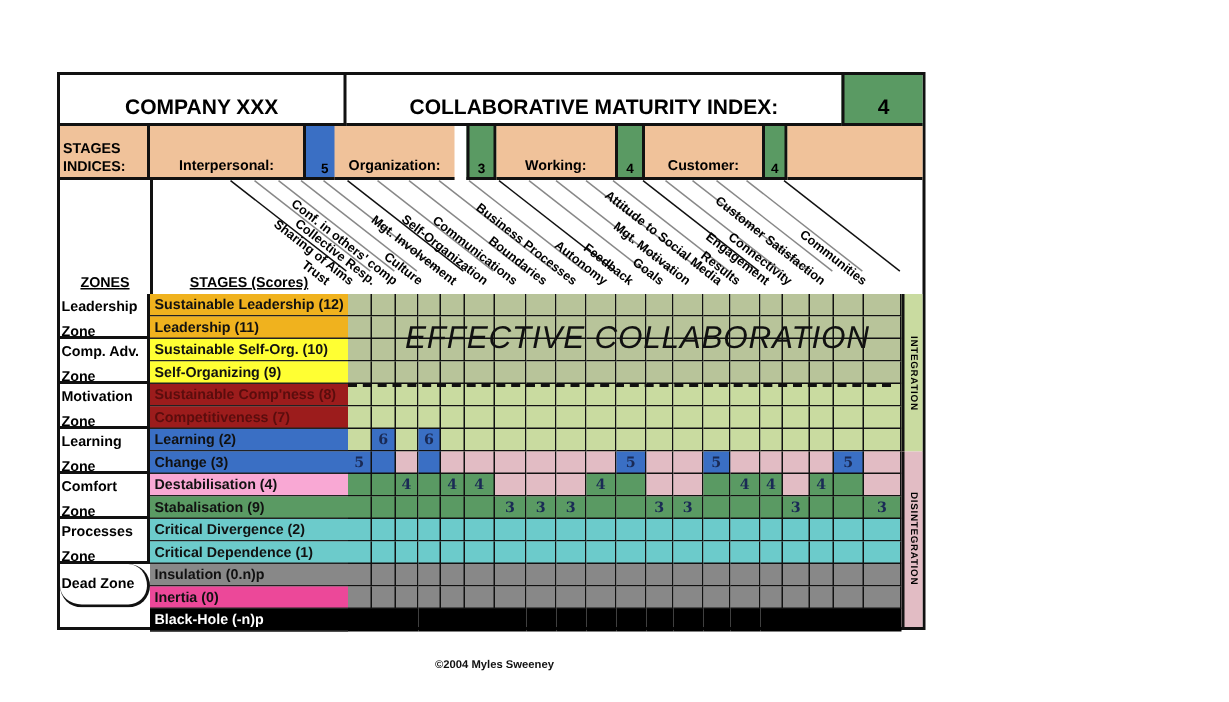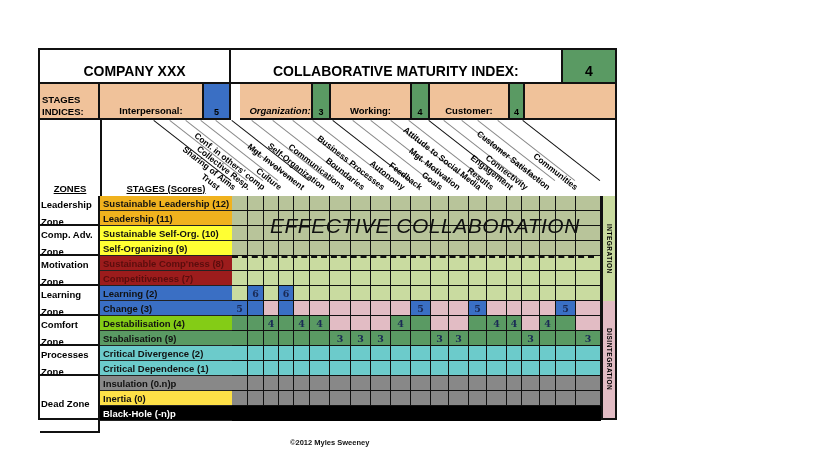--- a/index.html
+++ b/index.html
@@ -35,21 +35,21 @@
 <div class="abs title-left">COMPANY XXX</div>
 <div class="abs title-mid">COLLABORATIVE MATURITY INDEX:</div>
 <div class="abs title-val">4</div>
 
 <div class="abs dyn label peach">
   <span>STAGES</span>
   <span>INDICES:</span>
 </div>
 <div class="abs dyn peach" style="left:100px;width:102px;justify-content:center;">Interpersonal:</div>
 <div class="abs idxbox" style="left:202px;width:29px;background:#3a6fc4;">5</div>
-<div class="abs dyn peach" style="left:240px;width:80px;justify-content:center;font-style:italic;">Organization:</div>
+<div class="abs dyn peach" style="left:223px;width:80px;justify-content:center;">Organization:</div>
 <div class="abs idxbox" style="left:311px;width:20px;background:#5a9a63;">3</div>
 <div class="abs dyn peach" style="left:331px;width:79px;justify-content:center;">Working:</div>
 <div class="abs idxbox" style="left:410px;width:20px;background:#5a9a63;">4</div>
 <div class="abs dyn peach" style="left:430px;width:78px;justify-content:center;">Customer:</div>
 <div class="abs idxbox" style="left:508px;width:17px;background:#5a9a63;">4</div>
 <div class="abs dyn peach" style="left:525px;width:90px;"></div>
 
 <div class="abs" style="left:100px;top:120px;width:2px;height:76px;background:#111;"></div>
 <div class="abs zones-hdr">ZONES</div>
 <div class="abs stages-hdr">STAGES (Scores)</div>
@@ -116,40 +116,40 @@
       <div>Zone</div>
     </div>
     <div class="abs zone" style="top: 316px; height: 30px;">
       <div>Comfort</div>
       <div>Zone</div>
     </div>
     <div class="abs zone" style="top: 346px; height: 30px;">
       <div>Processes</div>
       <div>Zone</div>
     </div>
-    <div class="abs zone" style="top: 376px; height: 57px; display: flex; align-items: center;">
+    <div class="abs zone" style="top: 376px; height: 29px; display: flex; align-items: center; border-radius: 18px;">
       <div>Dead Zone</div>
     </div>
   </div>
 
 <div id="stages-col">
     <div class="abs stage" style="top: 196px; background: rgb(240, 178, 30); color: rgb(17, 17, 17);">Sustainable Leadership (12)</div>
     <div class="abs stage" style="top: 211px; background: rgb(240, 178, 30); color: rgb(17, 17, 17);">Leadership (11)</div>
     <div class="abs stage" style="top: 226px; background: rgb(255, 255, 51); color: rgb(17, 17, 17);">Sustainable Self-Org. (10)</div>
     <div class="abs stage" style="top: 241px; background: rgb(255, 255, 51); color: rgb(17, 17, 17);">Self-Organizing (9)</div>
     <div class="abs stage" style="top: 256px; background: rgb(156, 28, 28); color: rgb(90, 13, 13);">Sustainable Comp'ness (8)</div>
     <div class="abs stage" style="top: 271px; background: rgb(156, 28, 28); color: rgb(90, 13, 13);">Competitiveness (7)</div>
     <div class="abs stage" style="top: 286px; background: rgb(58, 111, 196); color: rgb(17, 17, 17);">Learning (2)</div>
     <div class="abs stage" style="top: 301px; background: rgb(58, 111, 196); color: rgb(17, 17, 17);">Change (3)</div>
-    <div class="abs stage" style="top: 316px; background: #84cc16; color: rgb(17, 17, 17);">Destabilisation (4)</div>
+    <div class="abs stage" style="top: 316px; background: #f9a8d4; color: rgb(17, 17, 17);">Destabilisation (4)</div>
     <div class="abs stage" style="top: 331px; background: rgb(90, 154, 99); color: rgb(17, 17, 17);">Stabalisation (9)</div>
     <div class="abs stage" style="top: 346px; background: rgb(108, 203, 203); color: rgb(17, 17, 17);">Critical Divergence (2)</div>
     <div class="abs stage" style="top: 361px; background: rgb(108, 203, 203); color: rgb(17, 17, 17);">Critical Dependence (1)</div>
     <div class="abs stage" style="top: 376px; background: rgb(136, 136, 136); color: rgb(17, 17, 17);">Insulation  (0.n)p</div>
-    <div class="abs stage" style="top: 391px; background: #fde047; color: rgb(17, 17, 17);">Inertia (0)</div>
+    <div class="abs stage" style="top: 391px; background: #ec4899; color: rgb(17, 17, 17);">Inertia (0)</div>
     <div class="abs stage" style="top: 406px; background: rgb(0, 0, 0); color: rgb(255, 255, 255);">Black-Hole (-n)p</div>
   </div>
 
 <div id="grid">
     <div class="abs gcell" style="left: 232px; width: 16px; top: 196px; height: 15px; background: rgb(184, 196, 154);"></div>
     <div class="abs gcell" style="left: 232px; width: 16px; top: 211px; height: 15px; background: rgb(184, 196, 154);"></div>
     <div class="abs gcell" style="left: 232px; width: 16px; top: 226px; height: 15px; background: rgb(184, 196, 154);"></div>
     <div class="abs gcell" style="left: 232px; width: 16px; top: 241px; height: 15px; background: rgb(184, 196, 154);"></div>
     <div class="abs gcell" style="left: 232px; width: 16px; top: 256px; height: 15px; background: rgb(201, 219, 160);"></div>
     <div class="abs gcell" style="left: 232px; width: 16px; top: 271px; height: 15px; background: rgb(201, 219, 160);"></div>
@@ -452,13 +452,13 @@
 <div class="abs effect">EFFECTIVE COLLABORATION</div>
 <div class="abs dash"></div>
 
 <div class="abs sidebar" style="top:196px;height:105px;background:#c9dba0;">
   <span>INTEGRATION</span>
 </div>
 <div class="abs sidebar" style="top:301px;height:117px;background:#e2bcc4;">
   <span>DISINTEGRATION</span>
 </div>
 
-<div class="abs copyright">©2012 Myles Sweeney</div>
+<div class="abs copyright">©2004 Myles Sweeney</div>
 
 </body></html>

